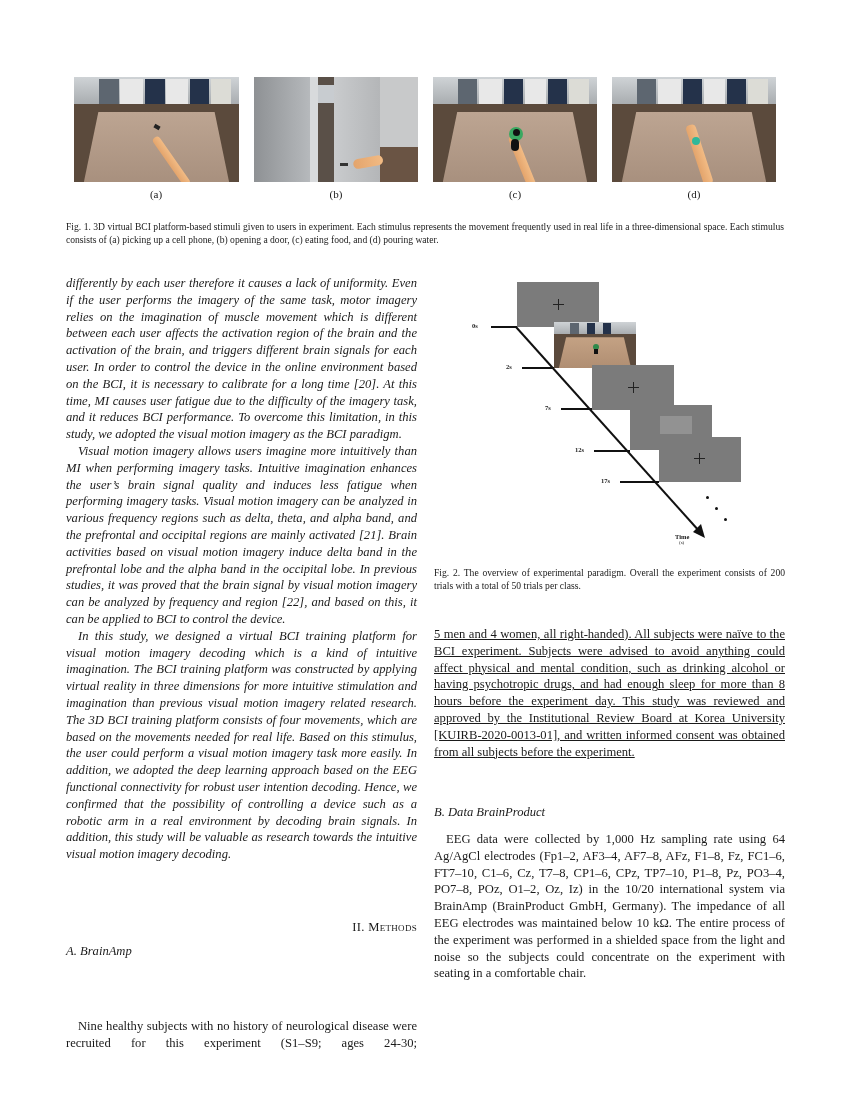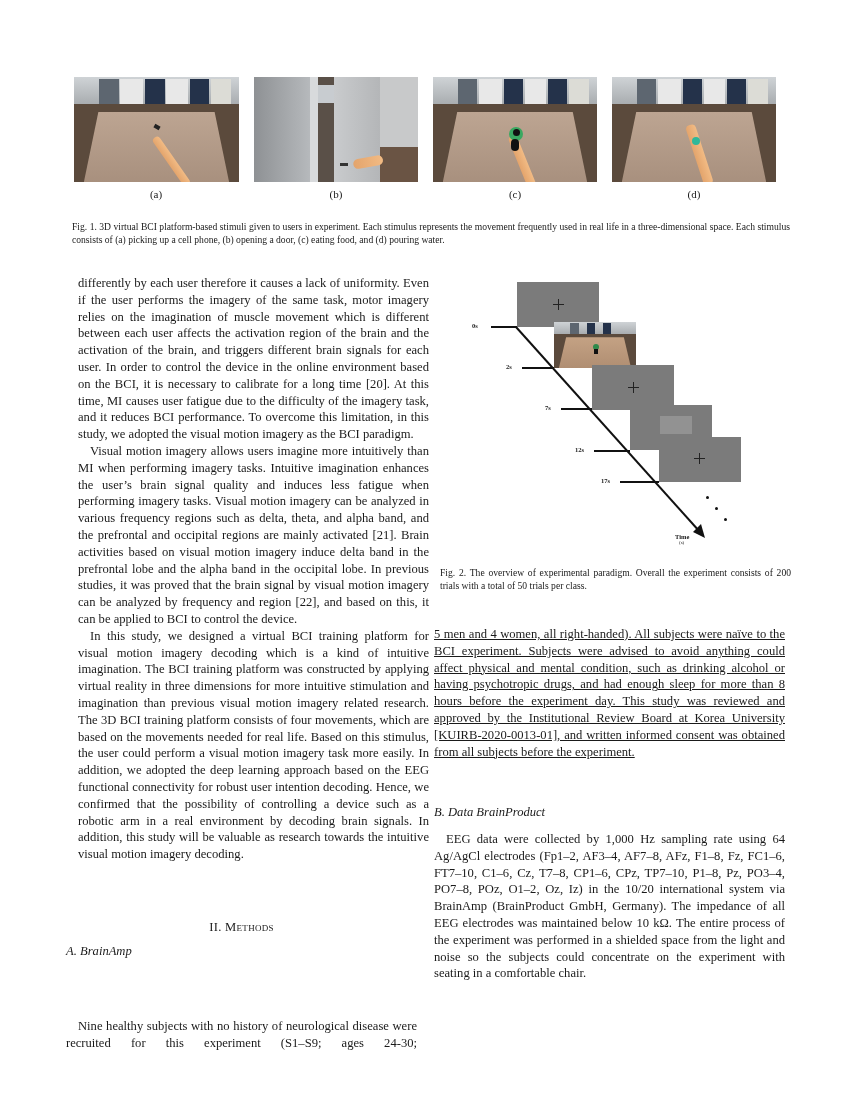--- a/index.html
+++ b/index.html
@@ -5,33 +5,33 @@
   html, body { margin:0; padding:0; background:#ffffff; }
   body { width:850px; height:1100px; position:relative; overflow:hidden; font-family:"Liberation Serif","DejaVu Serif",serif; color:#1a1a1a; }
   .abs { position:absolute; }
   .scene { position:absolute; overflow:hidden; background:#8a7a6c; }
   .scene .wall { position:absolute; left:0; top:0; width:100%; height:26%; background:linear-gradient(#cfd3d6,#a9adb0); }
   .scene .cab { position:absolute; top:2%; height:24%; }
   .scene .floor { position:absolute; left:0; top:26%; width:100%; height:74%; background:#5b4a3c; }
   .scene .table { position:absolute; left:6%; top:33%; width:88%; height:67%; background:linear-gradient(#bda592,#a8907e); clip-path:polygon(10% 0,90% 0,100% 100%,0 100%); }
   .scene .arm { position:absolute; background:linear-gradient(90deg,#e3a46c,#f2bb84); border-radius:4px; transform-origin:bottom center; }
   .sublabel { position:absolute; font-size:11px; text-align:center; width:30px; }
-  .caption { position:absolute; font-size:9.6px; line-height:13px; text-align:justify;margin-left:6px; }
+  .caption { position:absolute; font-size:9.6px; line-height:13px; text-align:justify; }
   .col { position:absolute; font-size:12.6px; line-height:16.8px; text-align:justify; }
   .col p { margin:0; }
   .col p.ind { text-indent:12px; }
   .gray { position:absolute; background:#7b7b7b; }
   .cross { position:absolute; width:11px; height:11px; }
   .cross::before, .cross::after { content:""; position:absolute; background:#222; }
   .cross::before { left:5px; top:0; width:1px; height:11px; }
   .cross::after { left:0; top:5px; width:11px; height:1px; }
   .tick { position:absolute; height:1.5px; background:#111; }
   .tlabel { position:absolute; font-size:6.5px; font-weight:bold; }
   .dot { position:absolute; width:3px; height:3px; border-radius:50%; background:#111; }
-  .h-sec { position:absolute; font-size:12.6px; text-align:center; letter-spacing:0.3px; }
+  .h-sec { position:absolute; font-size:12.6px; text-align:right; letter-spacing:0.3px; }
   .h-sub { position:absolute; font-size:12.6px; font-style:italic; }
 </style>
 </head>
 <body>
 
 <div>
 
   <div class="scene" style="left:74px;top:77px;width:165px;height:105px;">
     <div class="wall"></div>
     <div class="cab" style="left:15%;width:12%;background:#5d6670;"></div>
@@ -88,21 +88,21 @@
     <div class="floor"></div>
     <div class="table"></div>
     <div class="arm" style="left:92px;top:45px;width:10px;height:62px;transform:rotate(-18deg);"></div>
     <div class="abs" style="left:80px;top:60px;width:8px;height:8px;border-radius:50%;background:#2fb89a;"></div>
   </div>
   <div class="sublabel" style="left:679px;top:188px;">(d)</div>
 
   <div class="caption" style="left:66px;top:220px;width:718px;">Fig. 1.  3D virtual BCI platform-based stimuli given to users in experiment. Each stimulus represents the movement frequently used in real life in a three-dimensional space. Each stimulus consists of (a) picking up a cell phone, (b) opening a door, (c) eating food, and (d) pouring water.</div>
 </div>
 
-<div class="col" style="left:78px;top:275px;width:351px;">
+<div class="col" style="left:66px;top:275px;width:351px;font-style:italic;">
   <p>differently by each user therefore it causes a lack of uniformity. Even if the user performs the imagery of the same task, motor imagery relies on the imagination of muscle movement which is different between each user affects the activation region of the brain and the activation of the brain, and triggers different brain signals for each user. In order to control the device in the online environment based on the BCI, it is necessary to calibrate for a long time [20]. At this time, MI causes user fatigue due to the difficulty of the imagery task, and it reduces BCI performance. To overcome this limitation, in this study, we adopted the visual motion imagery as the BCI paradigm.</p>
   <p class="ind">Visual motion imagery allows users imagine more intuitively than MI when performing imagery tasks. Intuitive imagination enhances the user’s brain signal quality and induces less fatigue when performing imagery tasks. Visual motion imagery can be analyzed in various frequency regions such as delta, theta, and alpha band, and the prefrontal and occipital regions are mainly activated [21]. Brain activities based on visual motion imagery induce delta band in the prefrontal lobe and the alpha band in the occipital lobe. In previous studies, it was proved that the brain signal by visual motion imagery can be analyzed by frequency and region [22], and based on this, it can be applied to BCI to control the device.</p>
   <p class="ind">In this study, we designed a virtual BCI training platform for visual motion imagery decoding which is a kind of intuitive imagination. The BCI training platform was constructed by applying virtual reality in three dimensions for more intuitive stimulation and imagination than previous visual motion imagery related research. The 3D BCI training platform consists of four movements, which are based on the movements needed for real life. Based on this stimulus, the user could perform a visual motion imagery task more easily. In addition, we adopted the deep learning approach based on the EEG functional connectivity for robust user intention decoding. Hence, we confirmed that the possibility of controlling a device such as a robotic arm in a real environment by decoding brain signals. In addition, this study will be valuable as research towards the intuitive visual motion imagery decoding.</p>
 </div>
 
 <div class="h-sec" style="left:66px;top:920px;width:351px;">
   <span style="font-variant:small-caps;">II. Methods</span>
 </div>
 <div class="h-sub" style="left:66px;top:944px;">A.  BrainAmp</div>
 <div class="col" style="left:66px;top:1018px;width:351px;">

